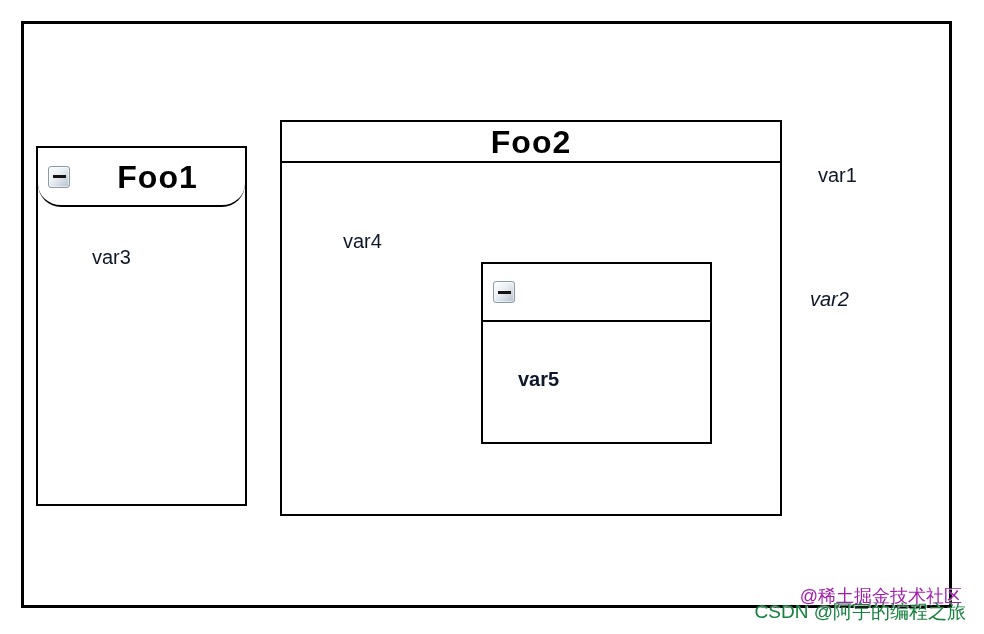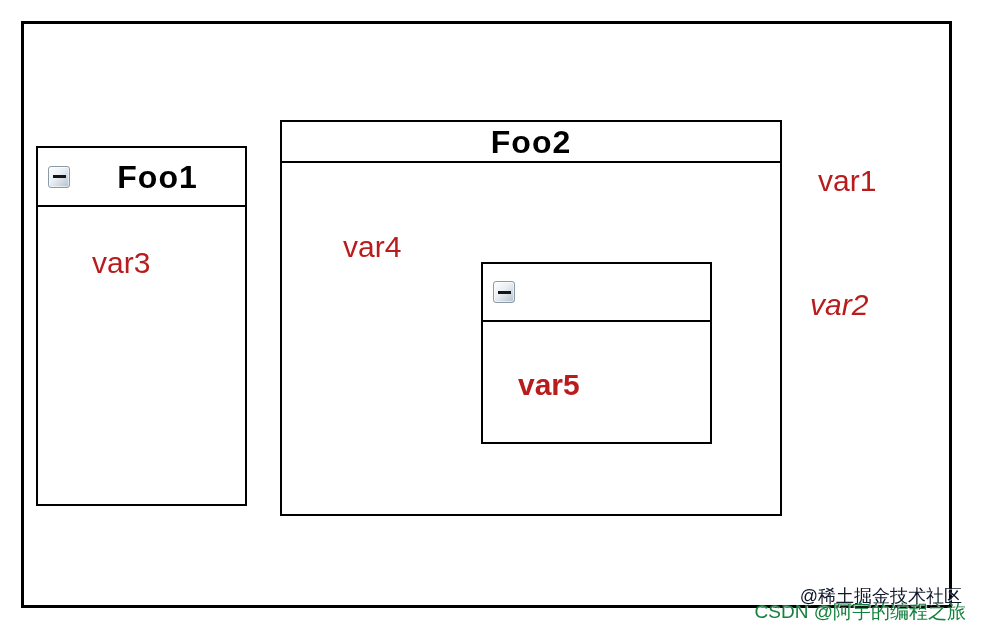--- a/index.html
+++ b/index.html
@@ -27,21 +27,21 @@
 
   .box-header {
     position: relative;
     display: flex;
     align-items: center;
     justify-content: center;
     border-bottom: 2px solid #000000;
     background: #ffffff;
   }
   #global-box > .box-header { height: 57px; border-bottom-width: 3px; }
-  #foo1-box   > .box-header { height: 59px; }
+  #foo1-box   > .box-header { height: 59px; border-radius: 23px; }
   #foo2-box   > .box-header { height: 41px; }
   #foo3-box   > .box-header { height: 58px; }
 
   .box-title {
     font-size: 32px;
     font-weight: bold;
     letter-spacing: 1px;
     color: #000000;
     line-height: 1;
     white-space: nowrap;
@@ -65,40 +65,40 @@
     cursor: pointer;
   }
   .minus-bar {
     width: 13px;
     height: 3px;
     background: #141414;
   }
 
   .var-label {
     position: absolute;
-    font-size: 30px;
+    font-size: 20px;
     line-height: 1.1;
-    color: #b91c1c;
+    color: #0f172a;
     white-space: nowrap;
   }
   #var1 { left: 794px; top: 140px; }
   #var2 { left: 786px; top: 264px; font-style: italic; }
   #var3 { left: 54px;  top: 98px; }
   #var4 { left: 61px;  top: 108px; }
   #var5 { left: 35px;  top: 104px; font-weight: bold; }
 
   .watermark {
     position: absolute;
     white-space: nowrap;
     z-index: 5;
     line-height: 1.1;
     text-shadow: 1px 1px 1px rgba(255,255,255,0.85);
     pointer-events: none;
   }
-  #wm1 { right: 22px; top: 587px; font-size: 18px; color: #0f172a; }
+  #wm1 { right: 22px; top: 587px; font-size: 18px; color: #a21caf; }
   #wm2 { right: 18px; top: 602px; font-size: 19px; color: #15803d; }
 </style>
 </head>
 <body>
 
 <div class="stage">
 
   <div class="box" id="global-box">
 
     <div class="box" id="foo1-box">

